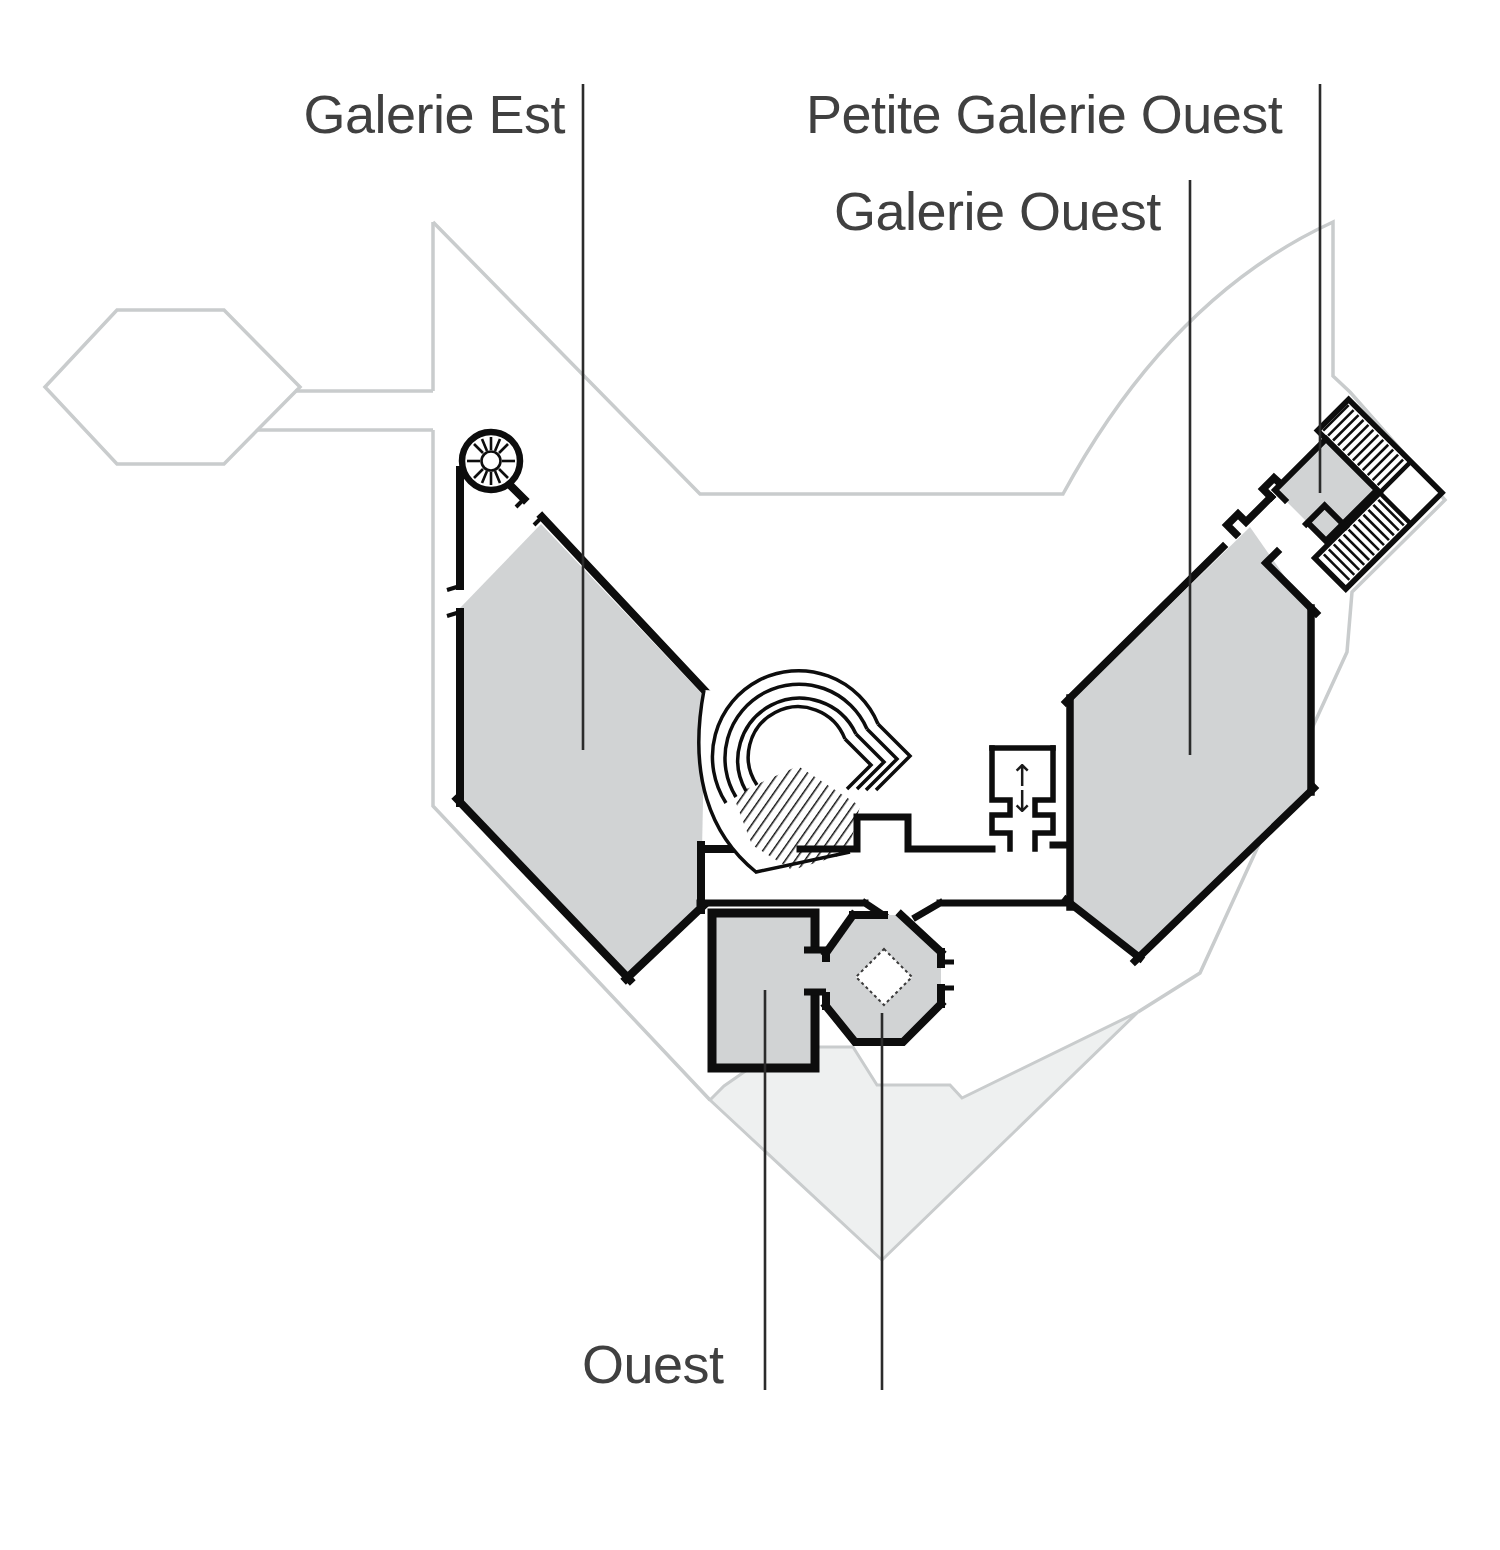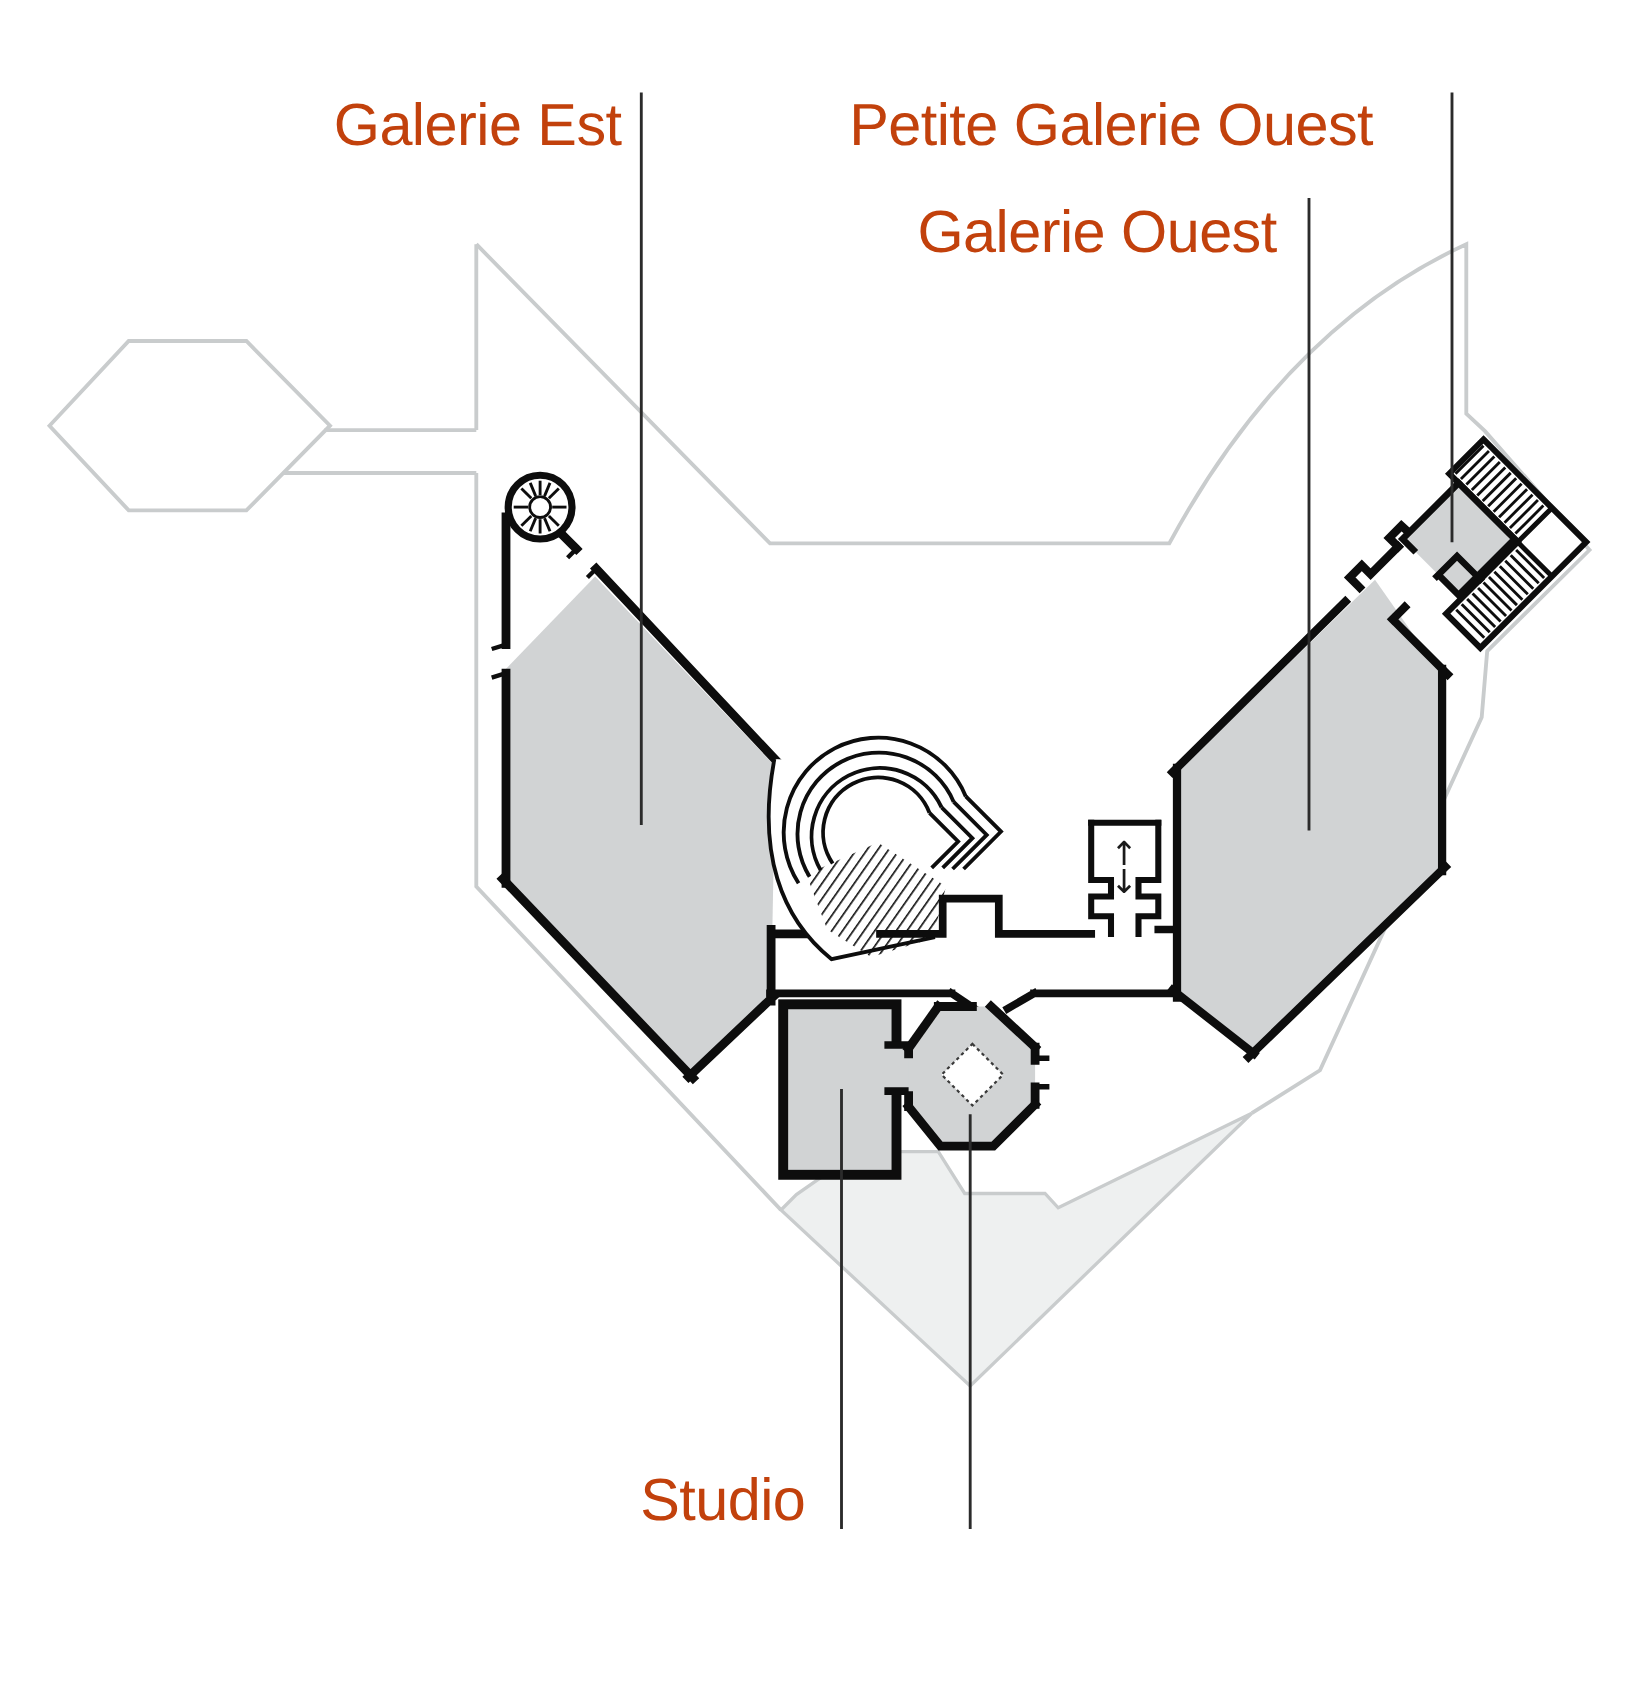--- a/index.html
+++ b/index.html
@@ -1,19 +1,19 @@
 <!DOCTYPE html>
 <html><head>
 <meta charset="utf-8">
 <style>
   html,body{margin:0;padding:0;background:#ffffff;}
   #canvas{position:relative;width:1500px;height:1550px;background:#ffffff;overflow:hidden;
           font-family:"Liberation Sans","DejaVu Sans",sans-serif;}
   #plan-svg{position:absolute;left:0;top:0;}
-  .plan-label{position:absolute;color:#c2410c;font-size:54px;font-weight:400;
+  .plan-label{position:absolute;color:#404040;font-size:54px;font-weight:400;
               letter-spacing:-0.5px;line-height:1.26;white-space:nowrap;}
   .lbl-right{text-align:right;}
 </style>
 </head>
 <body>
 
 <div id="canvas">
 
 <svg id="plan-svg" width="1500" height="1550" viewBox="0 0 1500 1550">
   <defs>
@@ -162,20 +162,20 @@
     <line x1="583" y1="84" x2="583" y2="750"></line>
     <line x1="1320" y1="84" x2="1320" y2="493"></line>
     <line x1="1190" y1="180" x2="1190" y2="755"></line>
     <line x1="765" y1="990" x2="765" y2="1390"></line>
     <line x1="882" y1="1013" x2="882" y2="1390"></line>
   </g>
 </svg>
 
 <div class="plan-label lbl-right" style="left:190px;top:80px;width:375px;">Galerie Est</div>
 
-<div class="plan-label" style="left:772px;top:80px;">Petite Galerie Ouest</div>
+<div class="plan-label" style="left:806px;top:80px;">Petite Galerie Ouest</div>
 
 <div class="plan-label" style="left:834px;top:177px;">Galerie Ouest</div>
 
-<div class="plan-label" style="left:582px;top:1330px;">Studio</div>
+<div class="plan-label" style="left:582px;top:1330px;">Ouest</div>
 
 
 </div>
 
 </body></html>

